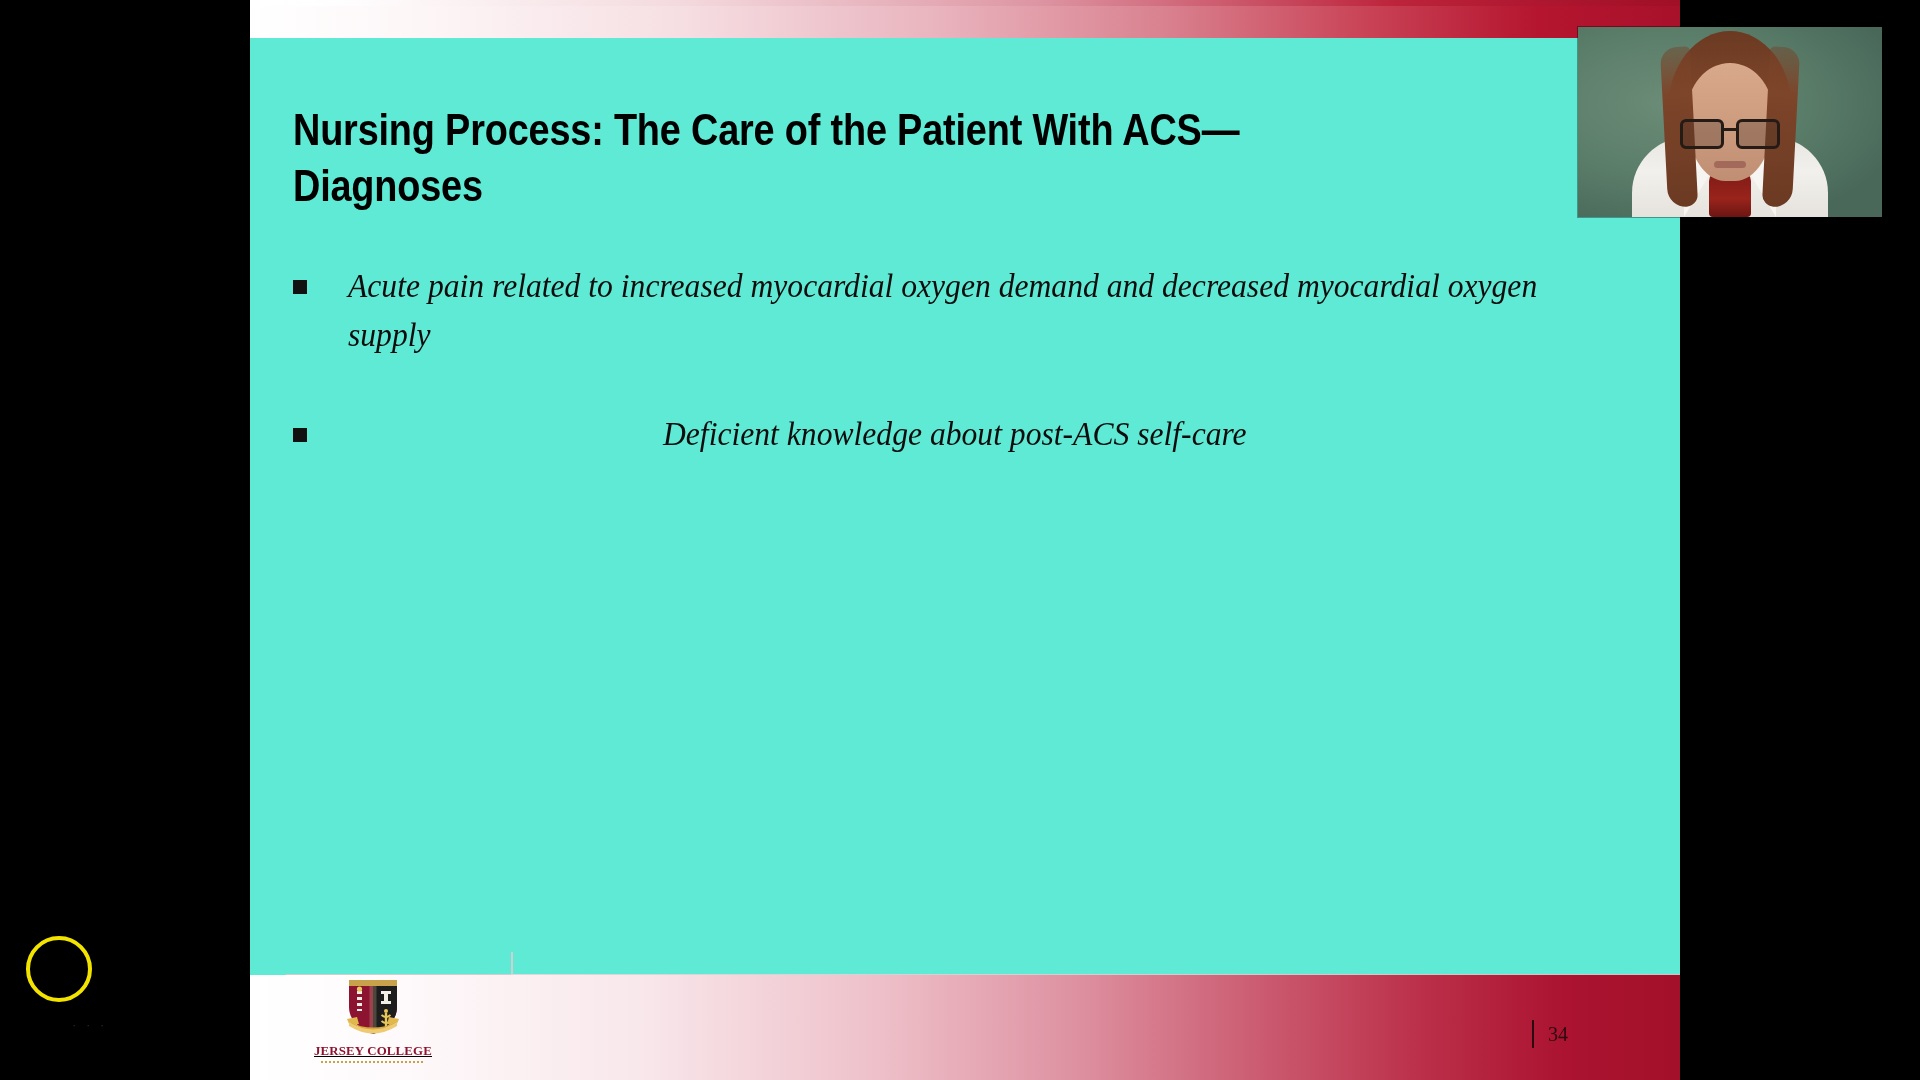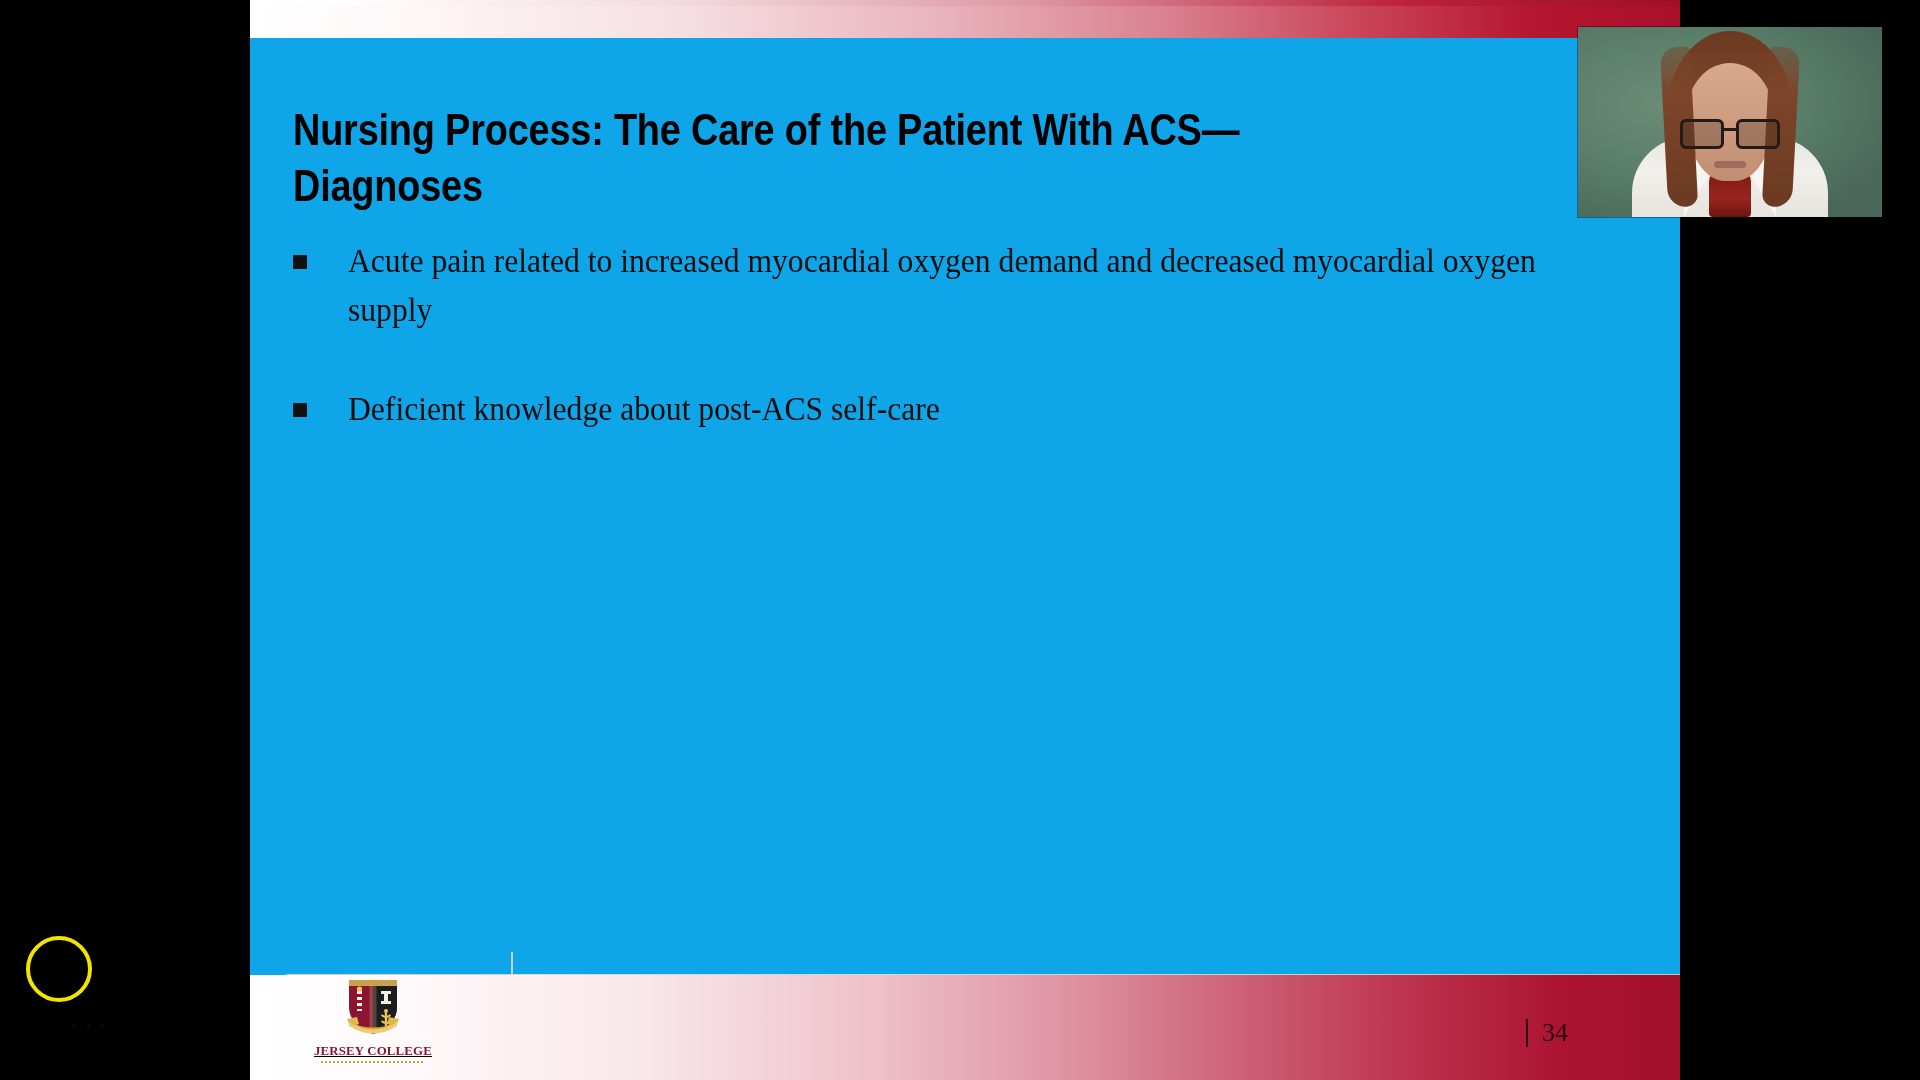--- a/index.html
+++ b/index.html
@@ -20,21 +20,21 @@
     background: #000000;
   }
 
   
   #slide {
     position: absolute;
     left: 250px;
     top: 0px;
     width: 1430px;
     height: 1080px;
-    background: #0ea5e9;
+    background: #5eead4;
     overflow: hidden;
   }
 
   
   #top-band {
     position: absolute;
     left: 0;
     top: 0;
     width: 1430px;
     height: 38px;
@@ -77,29 +77,30 @@
     letter-spacing: -0.2px;
     color: #000000;
     transform: scaleX(0.86);
     transform-origin: left top;
   }
 
   
   #bullets {
     position: absolute;
     left: 43px;
-    top: 237px;
+    top: 262px;
     width: 1360px;
+    font-style: italic;
   }
   .bullet-row {
     display: flex;
     align-items: flex-start;
     margin-bottom: 50px;
   }
-  .bullet-row:last-child { margin-bottom: 0; }
+  .bullet-row:last-child { margin-bottom: 0; text-align: center; }
 
   .bullet-marker {
     flex: 0 0 auto;
     width: 14px;
     height: 14px;
     background: #111111;
     margin-top: 18px;
     margin-right: 41px;
   }
   .bullet-text {
@@ -211,21 +212,21 @@
     align-items: center;
   }
   #page-divider {
     width: 2px;
     height: 28px;
     background: #2b0a10;
     margin-right: 14px;
   }
   #page-number {
     font-family: "Liberation Serif", serif;
-    font-size: 26px;
+    font-size: 20px;
     color: #2b0a10;
   }
 
   
   #webcam {
     position: absolute;
     left: 1578px;
     top: 27px;
     width: 304px;
     height: 190px;

